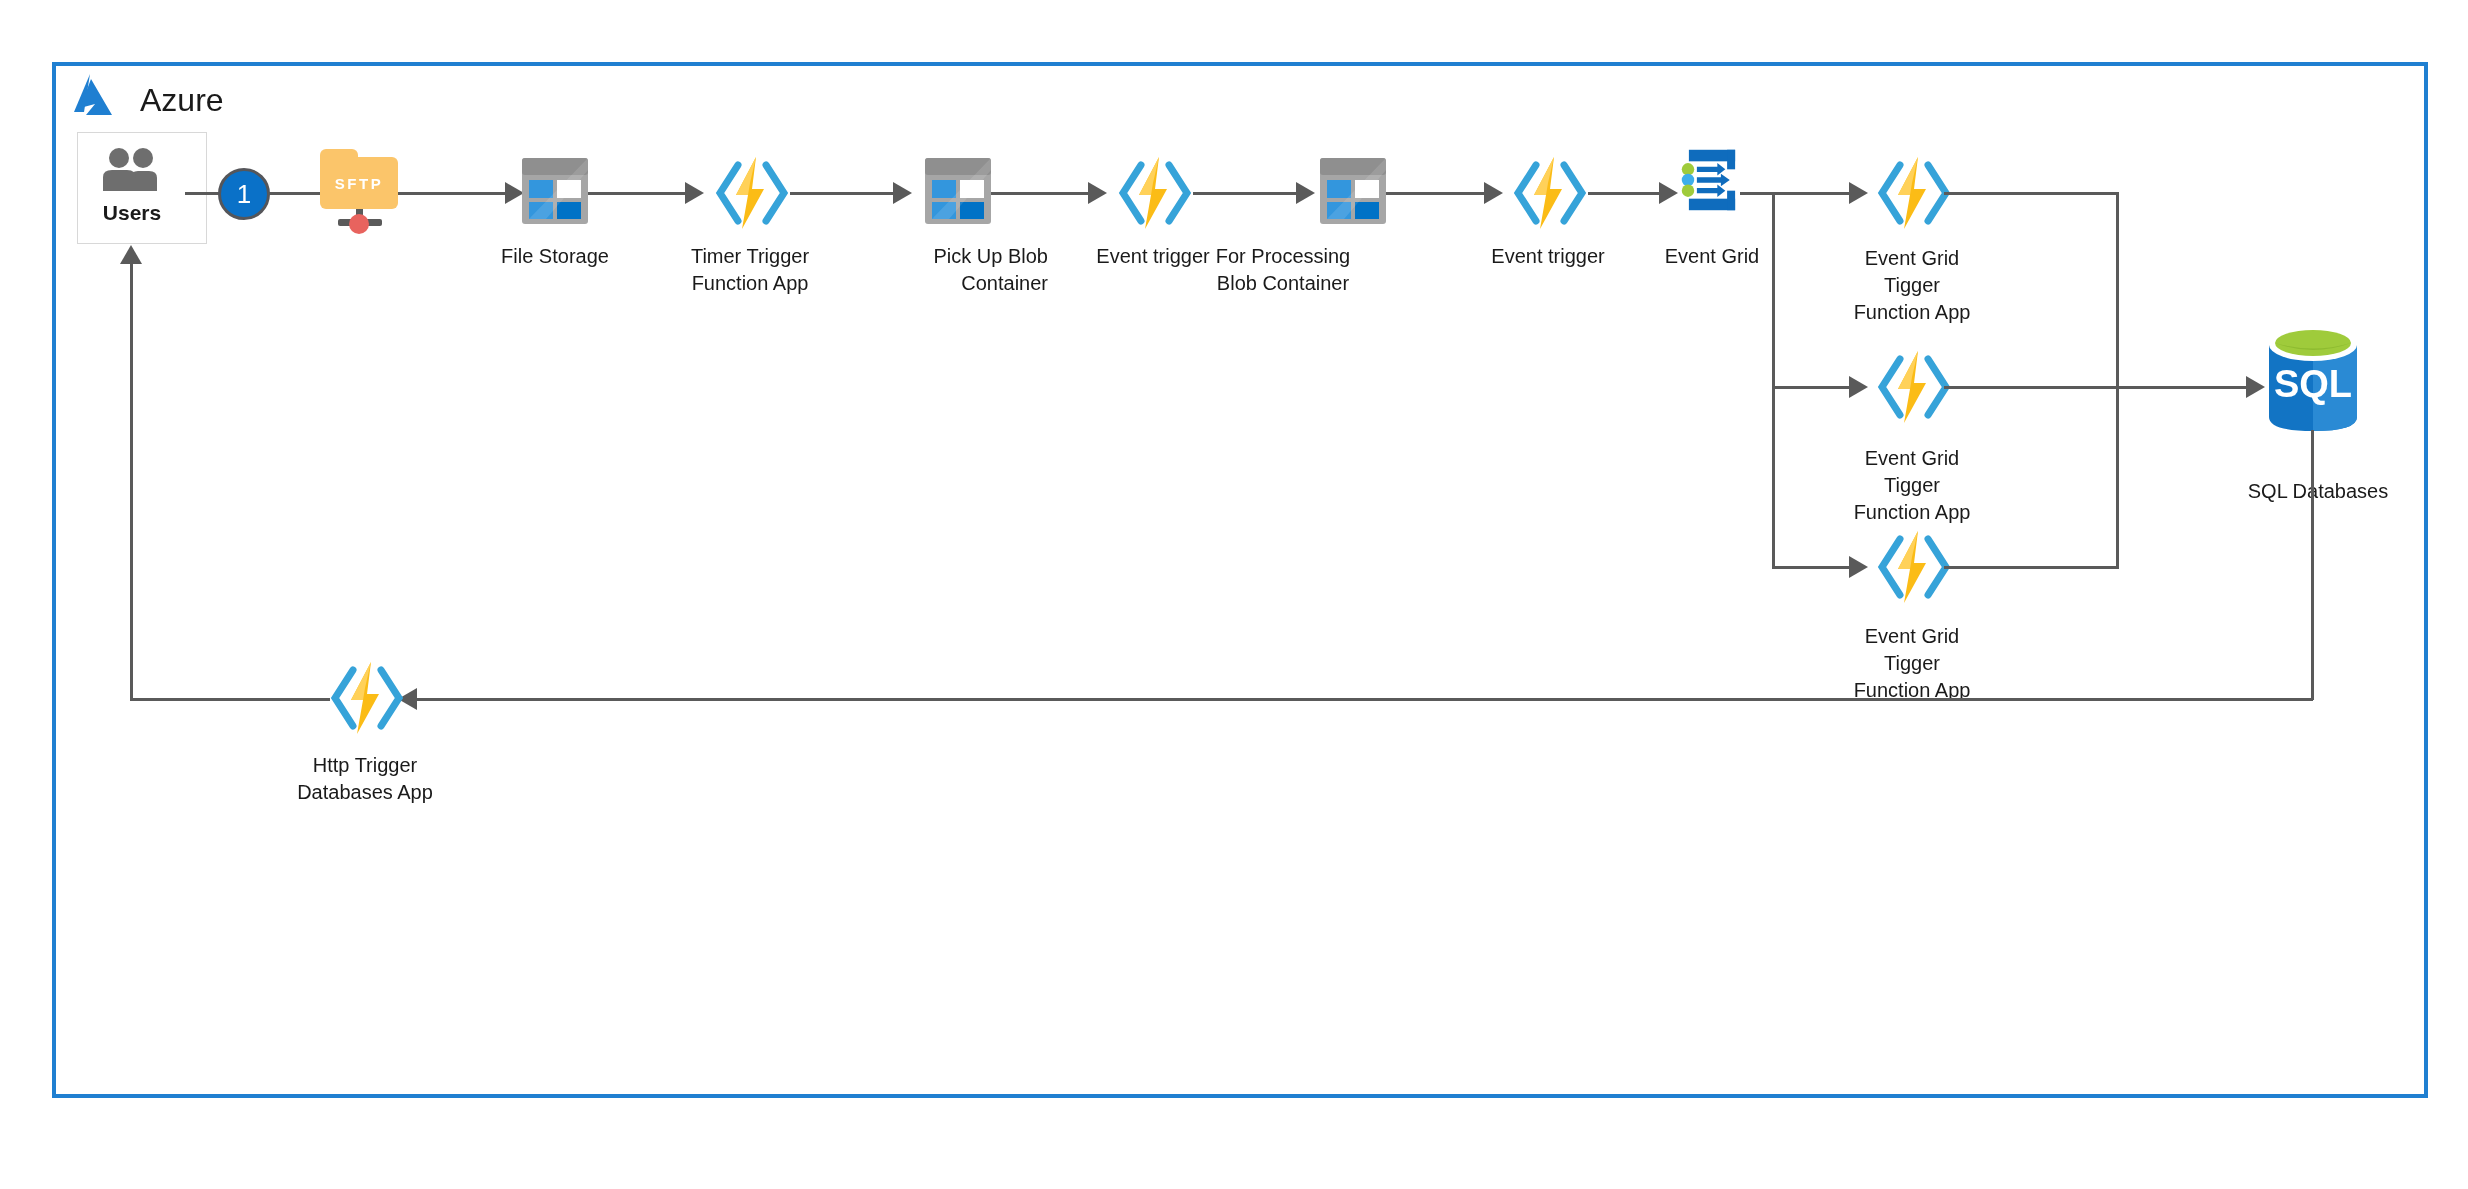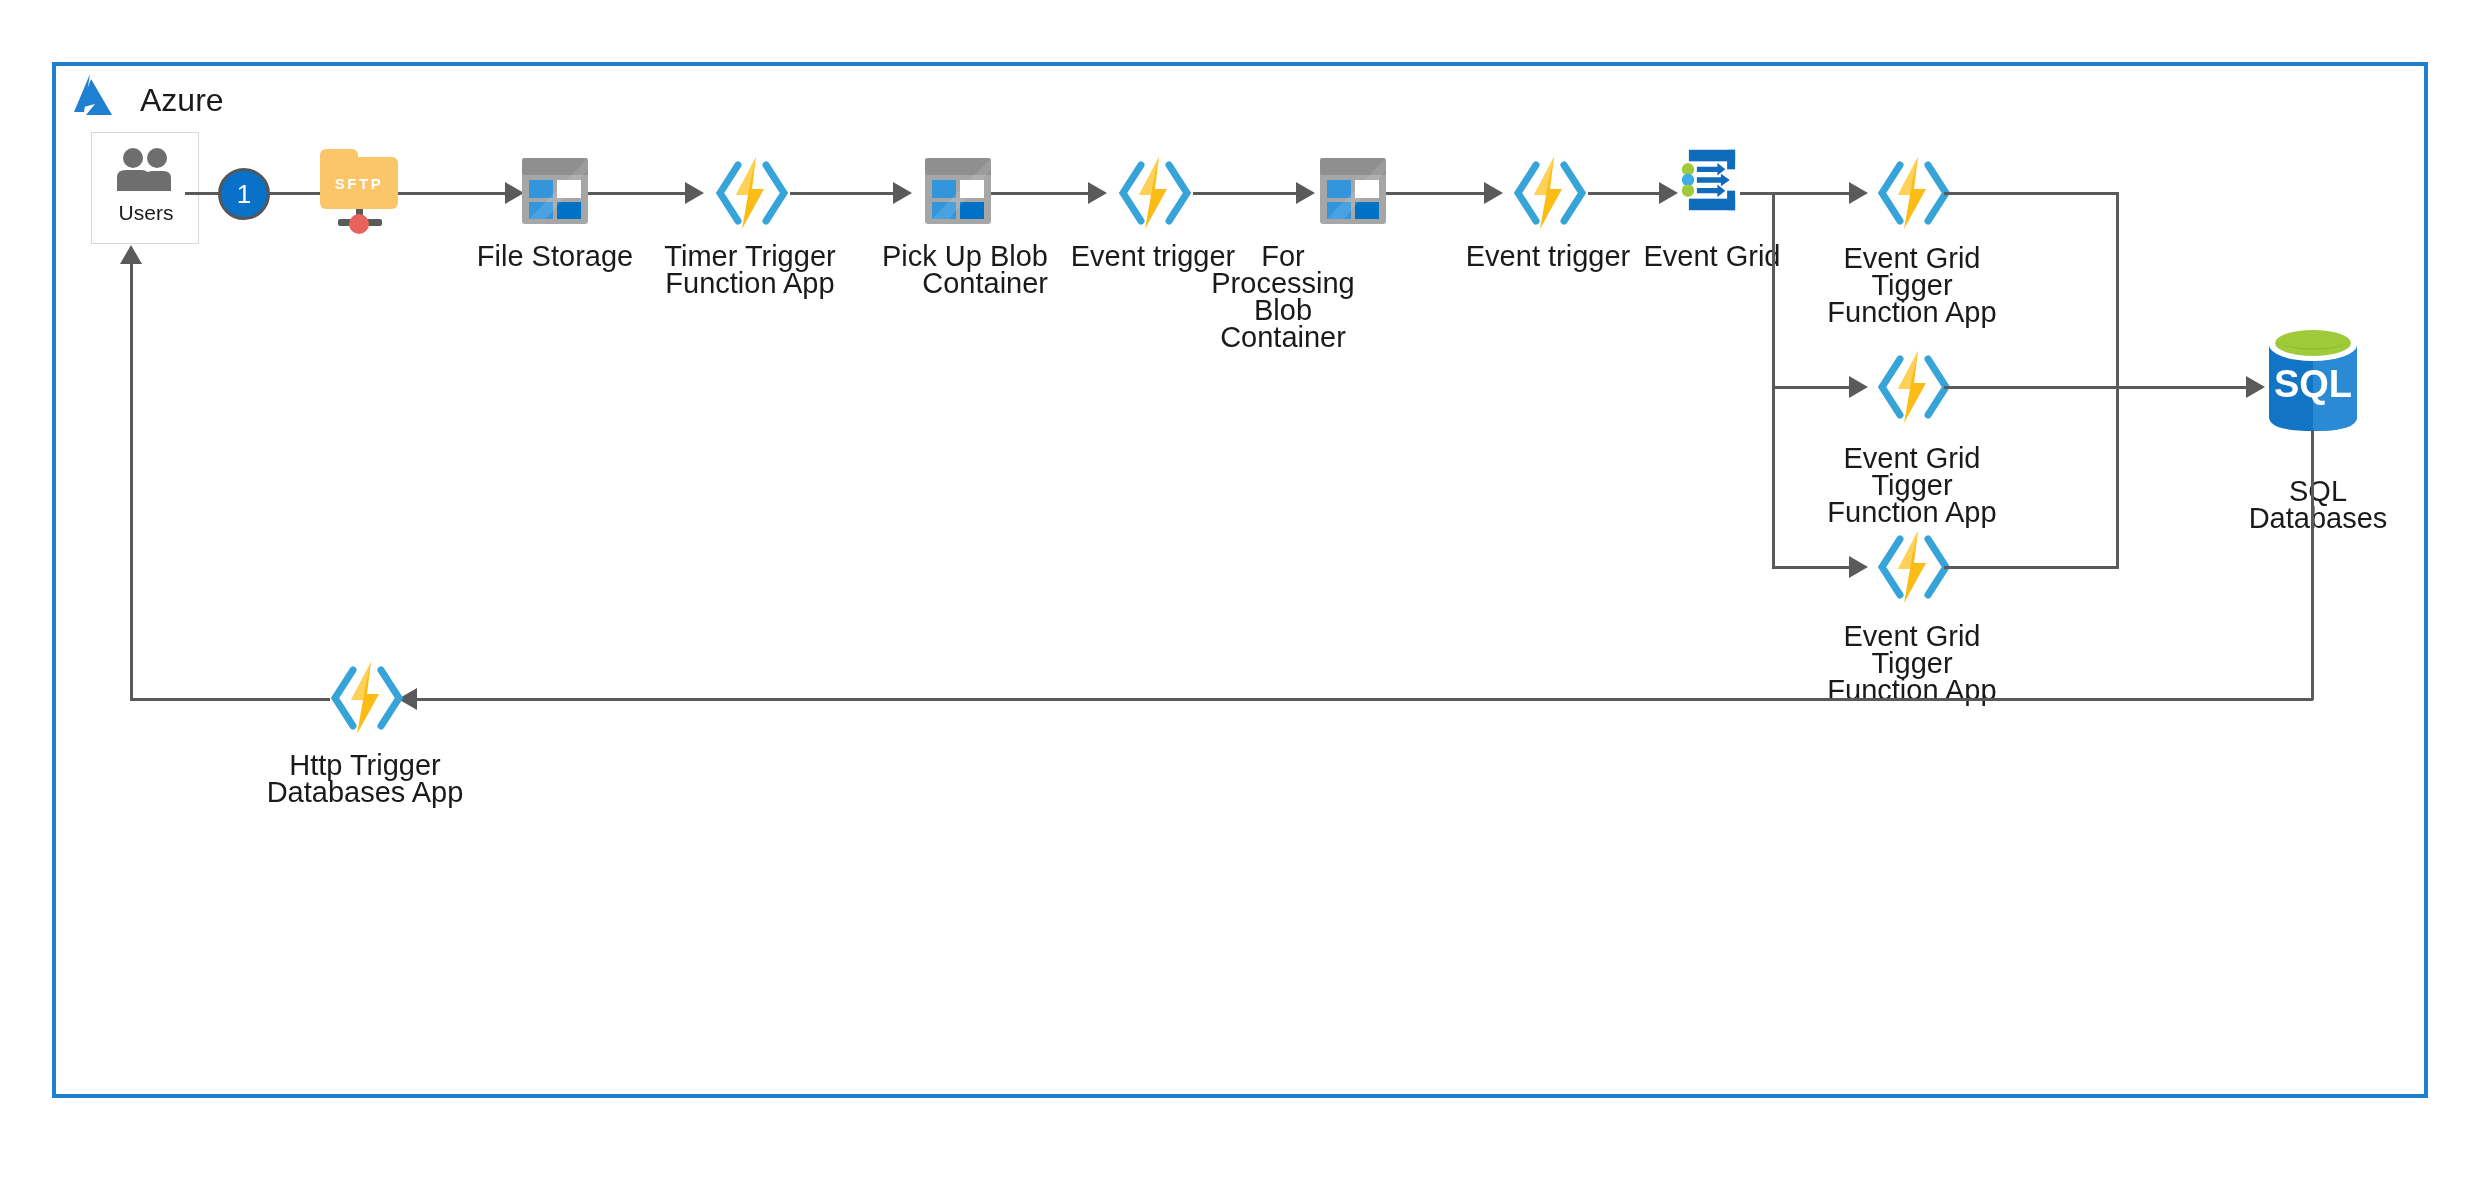--- a/index.html
+++ b/index.html
@@ -67,35 +67,36 @@
   .arrow-u {
     border-left: 11px solid transparent;
     border-right: 11px solid transparent;
     border-bottom: 19px solid #5a5a5a;
   }
   
   .node { position: absolute; }
   .node-label {
     position: absolute;
     text-align: center;
-    font-size: 29px;
+    font-size: 20px;
     line-height: 27px;
     color: #1a1a1a;
     white-space: pre-line;
   }
   
   .users-box {
     position: absolute;
-    left: 91px;
+    left: 77px;
     top: 132px;
-    width: 108px;
+    width: 130px;
     height: 112px;
     background: #ffffff;
     border: 1px solid #d8d8d8;
     box-sizing: border-box;
+    font-weight: bold;
   }
   .users-icon {
     position: absolute;
     left: 19px;
     top: 14px;
     width: 70px;
     height: 44px;
   }
   .users-caption {
     position: absolute;

